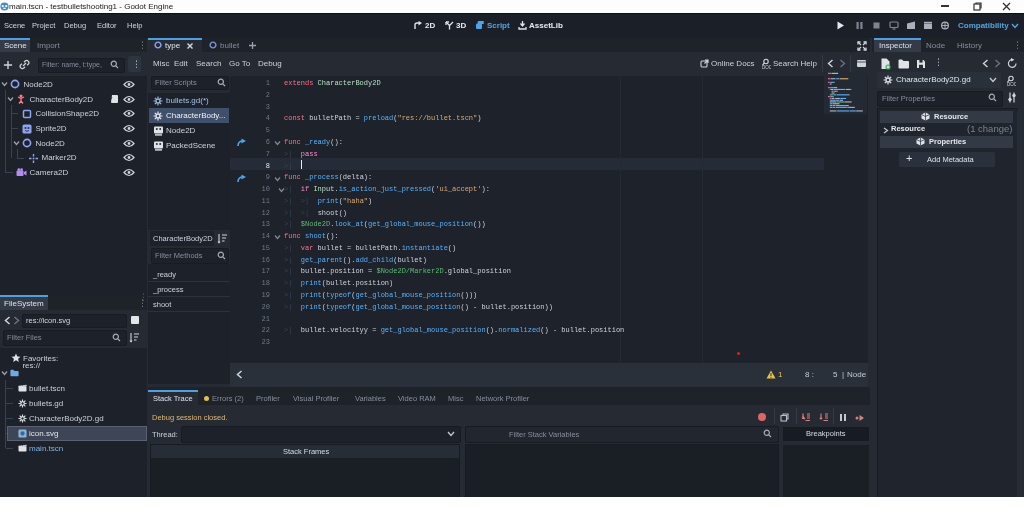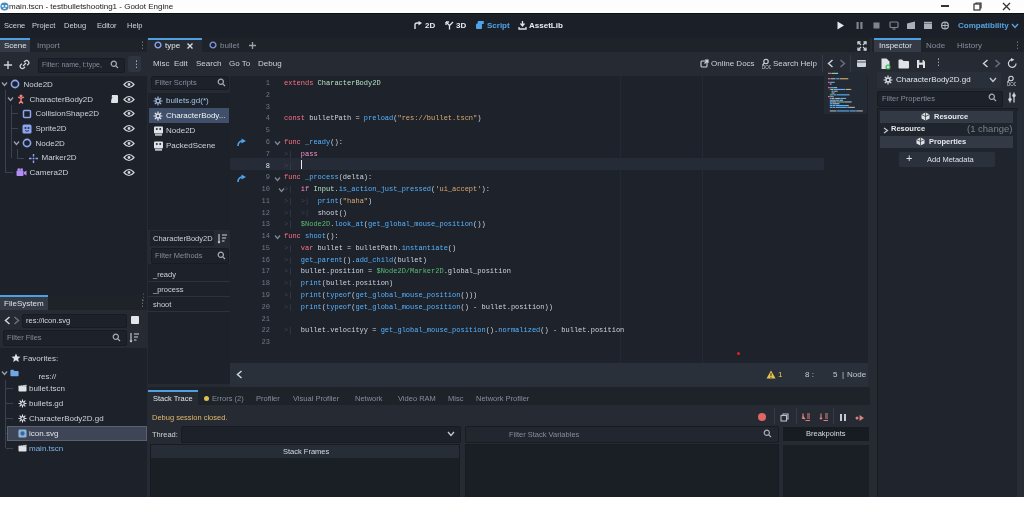--- a/index.html
+++ b/index.html
@@ -255,21 +255,21 @@
 <svg class="ab" style="left:11px;top:353px;" width="10" height="10" viewBox="0 0 10 10">
       <path d="M5 0.5 L6.3 3.4 L9.5 3.7 L7.1 5.8 L7.8 9 L5 7.3 L2.2 9 L2.9 5.8 L0.5 3.7 L3.7 3.4 Z" fill="#dfe3e8"></path>
     </svg>
 <div class="ab" style="left:23px;top:354px;">Favorites:</div>
 <svg class="ab" style="left:1px;top:370px;" width="7" height="6" viewBox="0 0 7 6">
       <path d="M1 1.5 L3.5 4.5 L6 1.5" fill="none" stroke="#9aa1ad" stroke-width="1.3"></path>
     </svg>
 <svg class="ab" style="left:9.6px;top:369px;" width="9" height="8" viewBox="0 0 11 9">
       <path d="M0.5 1.5 Q0.5 0.5 1.5 0.5 H4 L5.5 2 H9.5 Q10.5 2 10.5 3 V7.5 Q10.5 8.5 9.5 8.5 H1.5 Q0.5 8.5 0.5 7.5 Z" fill="#70a8e5"></path>
     </svg>
-<div class="ab" style="left:22.4px;top:372px;margin-left:16px;">res://</div>
+<div class="ab" style="left:22.4px;top:361px;">res://</div>
 <svg class="ab" style="left:17.5px;top:384px;" width="9" height="8" viewBox="0 0 10 9">
       <rect x="0.5" y="2.5" width="9" height="6" rx="0.8" fill="#dfe3e8"></rect>
       <path d="M0.5 2 L9.5 0.8 L9.7 2.4 L0.7 3.6 Z" fill="#dfe3e8"></path>
       <path d="M2 1.2 L3 2.4 M4.5 0.9 L5.5 2.1 M7 0.6 L8 1.8" stroke="#262b33" stroke-width="0.7"></path>
     </svg>
 <div class="ab" style="left:29px;top:384px;">bullet.tscn</div>
 <svg class="ab" style="left:17.5px;top:399px;" width="9" height="9" viewBox="0 0 10 10">
       <circle cx="5" cy="5" r="2" fill="none" stroke="#dfe3e8" stroke-width="1.4"></circle>
       <path d="M5 0.5 V2.5 M5 7.5 V9.5 M0.5 5 H2.5 M7.5 5 H9.5 M1.8 1.8 L3.2 3.2 M6.8 6.8 L8.2 8.2 M8.2 1.8 L6.8 3.2 M3.2 6.8 L1.8 8.2" stroke="#dfe3e8" stroke-width="1.2"></path>
     </svg>
@@ -559,21 +559,21 @@
 
 
 <div class="ab" style="left:148px;top:387px;width:722px;height:140px;background:#262b33;"></div>
 <div class="ab" style="left:148px;top:387px;width:722px;height:18px;background:#1e232a;"></div>
 <div class="ab tabtop" style="left:148px;top:390px;width:50px;height:13px;background:#262b33;"></div>
 <div class="ab" style="left:153px;top:394px;color:#dde1e8;font-size:7.5px;">Stack Trace</div>
 <div class="ab" style="left:204px;top:396px;width:5px;height:5px;border-radius:50%;background:#e0c050;"></div>
 <div class="ab dim" style="left:212px;top:394px;font-size:7.5px;">Errors (2)</div>
 <div class="ab dim" style="left:256px;top:394px;font-size:7.5px;">Profiler</div>
 <div class="ab dim" style="left:293px;top:394px;font-size:7.5px;">Visual Profiler</div>
-<div class="ab dim" style="left:355px;top:394px;font-size:7.5px;">Network</div>
+<div class="ab dim" style="left:355px;top:394px;font-size:7.5px;">Variables</div>
 <div class="ab dim" style="left:398px;top:394px;font-size:7.5px;">Video RAM</div>
 <div class="ab dim" style="left:448px;top:394px;font-size:7.5px;">Misc</div>
 <div class="ab dim" style="left:476px;top:394px;font-size:7.5px;">Network Profiler</div>
 <div class="ab" style="left:152px;top:413px;color:#e0b96a;font-size:7.5px;text-align:center;">Debug session closed.</div>
 <div class="ab" style="left:758px;top:413px;width:8px;height:8px;border-radius:50%;background:#e06666;"></div>
 <div class="ab" style="left:774px;top:408px;width:1px;height:16px;background:#343b45;"></div>
 <svg class="ab" style="left:780px;top:413px;" width="9" height="9" viewBox="0 0 9 9">
       <rect x="1" y="2.5" width="5.5" height="5.5" fill="none" stroke="#b8bec8" stroke-width="1.1"></rect>
       <path d="M3 2.5 V1 H8 V6 H6.5" fill="none" stroke="#b8bec8" stroke-width="1.1"></path>
     </svg>

